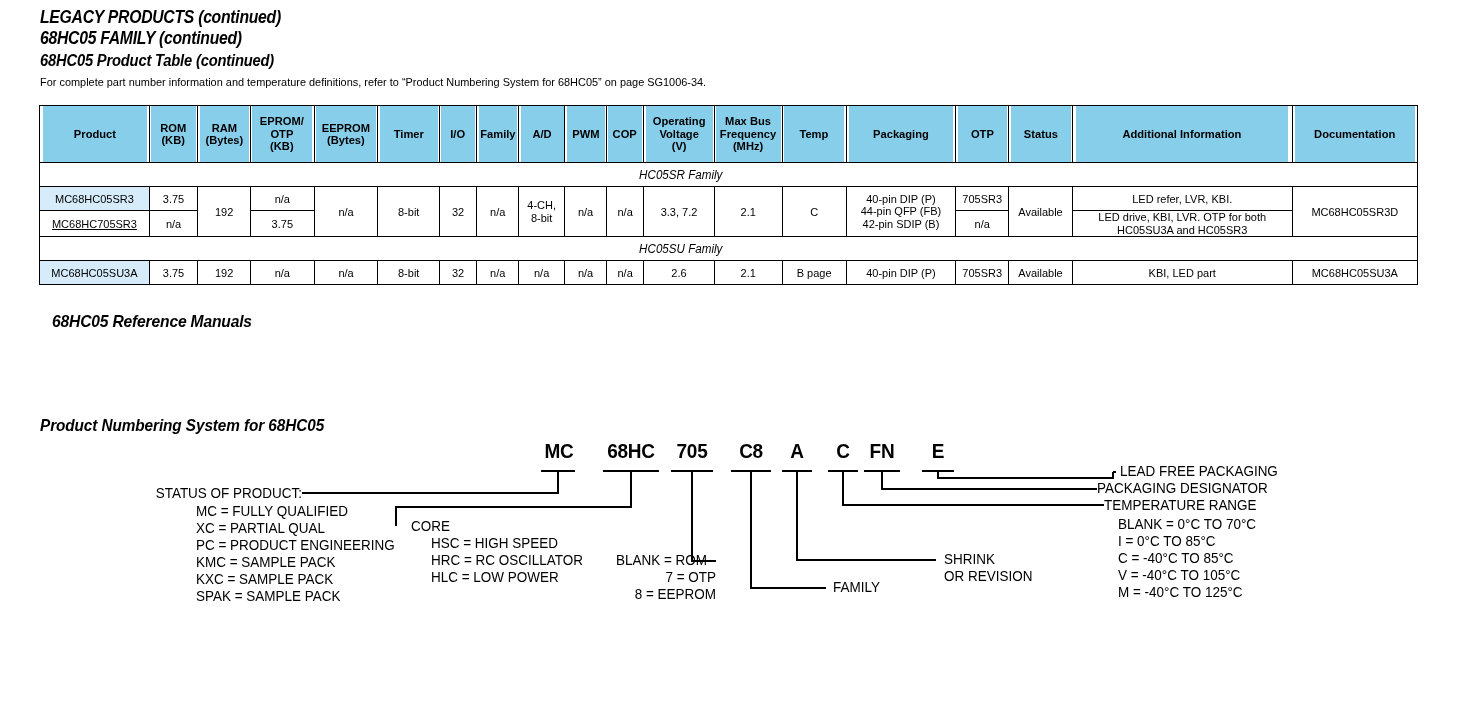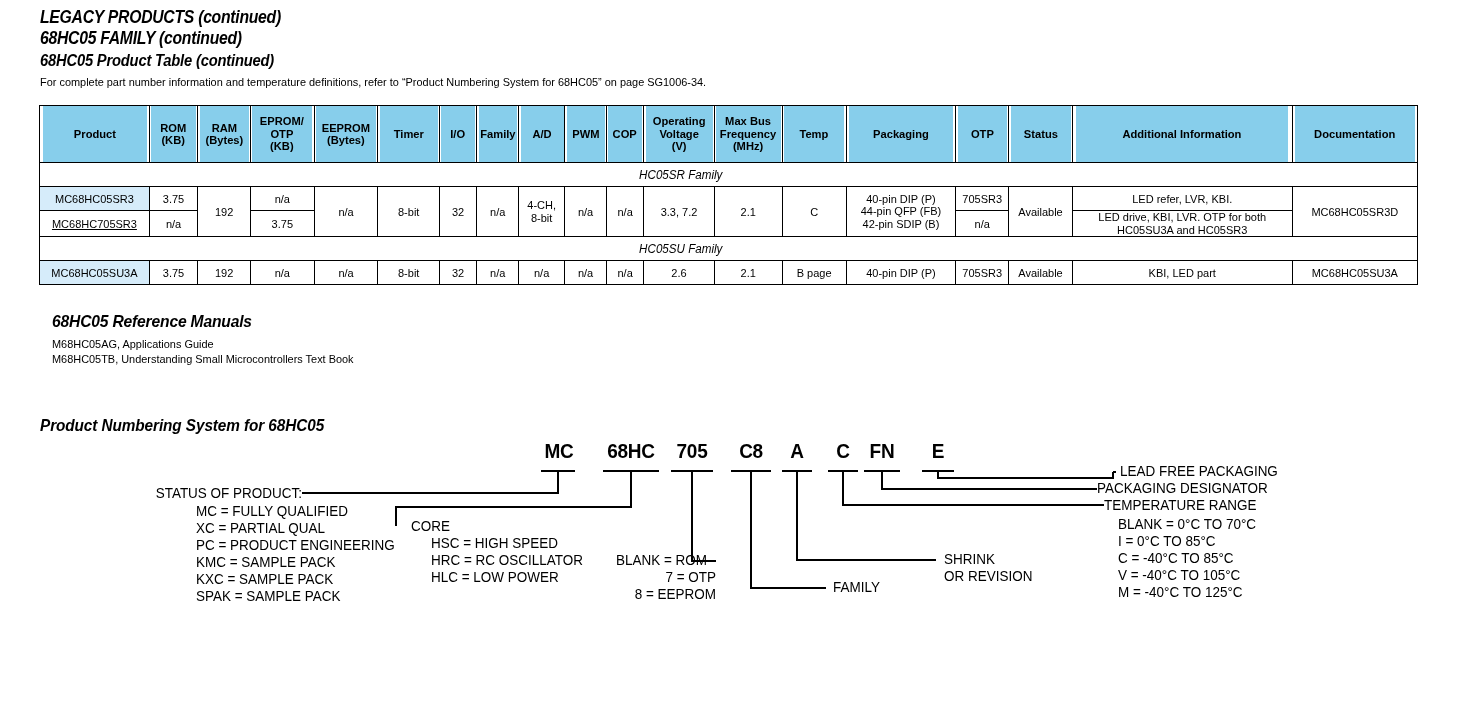--- a/index.html
+++ b/index.html
@@ -278,24 +278,20 @@
       <td>705SR3</td>
       <td>Available</td>
       <td class="left-al">KBI, LED part</td>
       <td>MC68HC05SU3A</td>
     </tr>
   </tbody>
 </table>
 
 <div id="ref-block">
   <div class="ref-title">68HC05 Reference Manuals</div>
-  <div id="ref-lines">
-    <div class="ref-line">M68HC05AG, Applications Guide</div>
-    <div class="ref-line">M68HC05TB, Understanding Small Microcontrollers Text Book</div>
-  </div>
 </div>
 
 <div id="pns-title">Product Numbering System for 68HC05</div>
 
 <div id="pns-diagram">
 
   <svg id="pns-lines" viewBox="0 0 1457 230">
     <g stroke="#000000" stroke-width="1.4" fill="none" shape-rendering="crispEdges">
 
       <path d="M541,41 L575,41"></path>

